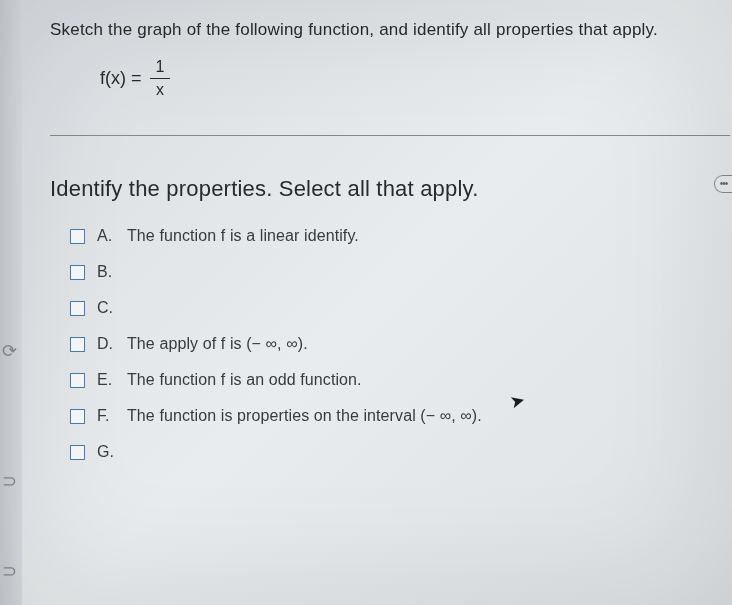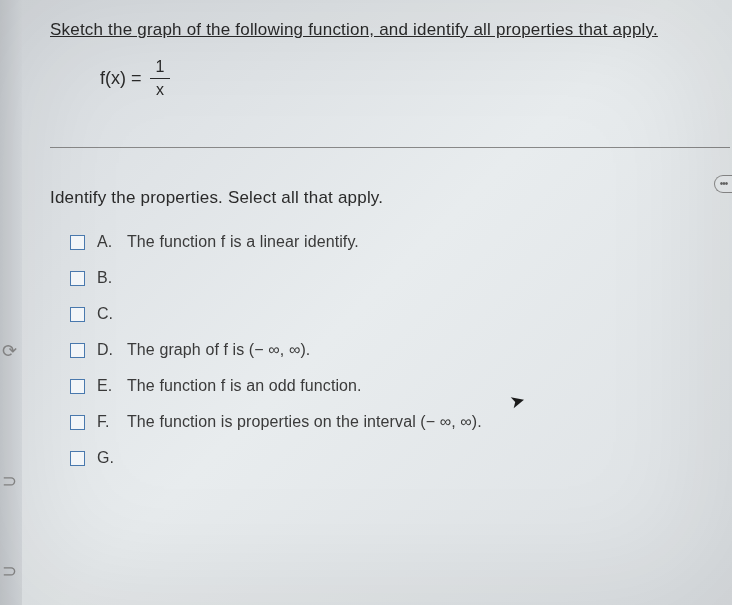--- a/index.html
+++ b/index.html
@@ -18,25 +18,24 @@
     }
     .page {
       padding: 20px 0 0 50px;
       position: relative;
     }
     .question-prompt {
       font-size: 17px;
       color: #2a2a2a;
       margin-bottom: 18px;
       letter-spacing: 0.2px;
-      text-decoration: underline;
     }
     .formula {
       margin-left: 50px;
-      margin-bottom: 48px;
+      margin-bottom: 36px;
       font-size: 18px;
       color: #2a2a2a;
       display: flex;
       align-items: center;
       gap: 4px;
     }
     .fraction {
       display: inline-flex;
       flex-direction: column;
       align-items: center;
@@ -52,21 +51,21 @@
       padding: 2px 6px 0 6px;
       font-size: 16px;
     }
     .divider {
       border: none;
       border-top: 1px solid #888;
       margin: 10px 0 40px 0;
       width: 680px;
     }
     .sub-prompt {
-      font-size: 17px;
+      font-size: 22px;
       color: #2a2a2a;
       margin-bottom: 25px;
       letter-spacing: 0.2px;
     }
     .options {
       margin-left: 20px;
     }
     .option {
       display: flex;
       align-items: flex-start;
@@ -172,21 +171,21 @@
       <div class="checkbox"></div>
       <span class="option-label">B.</span>
     </div>
     <div class="option">
       <div class="checkbox"></div>
       <span class="option-label">C.</span>
     </div>
     <div class="option">
       <div class="checkbox"></div>
       <span class="option-label">D.</span>
-      <span class="option-text">The graph of f is (− ∞, ∞).</span>
+      <span class="option-text">The apply of f is (− ∞, ∞).</span>
     </div>
     <div class="option">
       <div class="checkbox"></div>
       <span class="option-label">E.</span>
       <span class="option-text">The function f is an odd function.</span>
     </div>
     <div class="option">
       <div class="checkbox"></div>
       <span class="option-label">F.</span>
       <span class="option-text">The function is properties on the interval (− ∞, ∞).</span>

